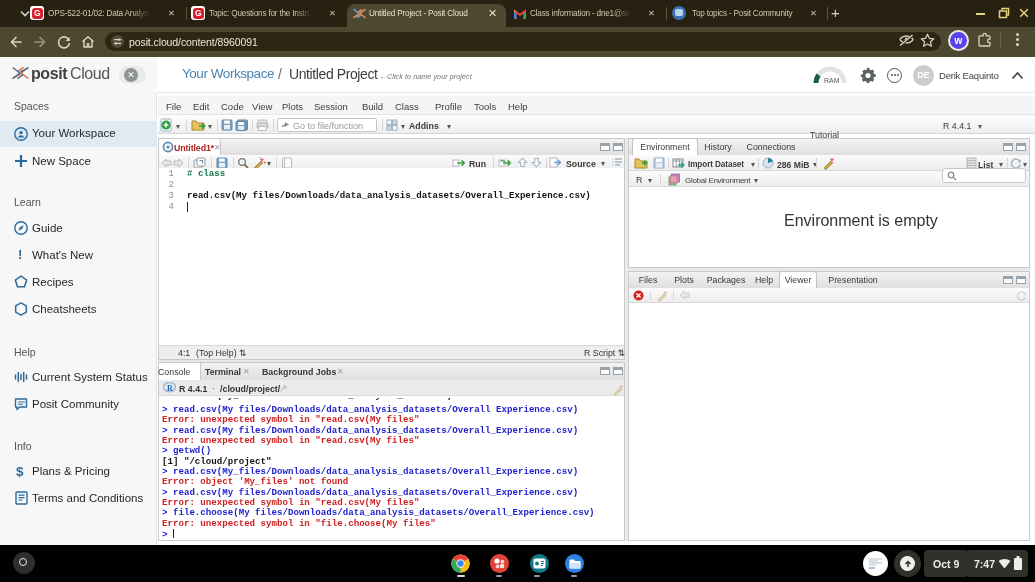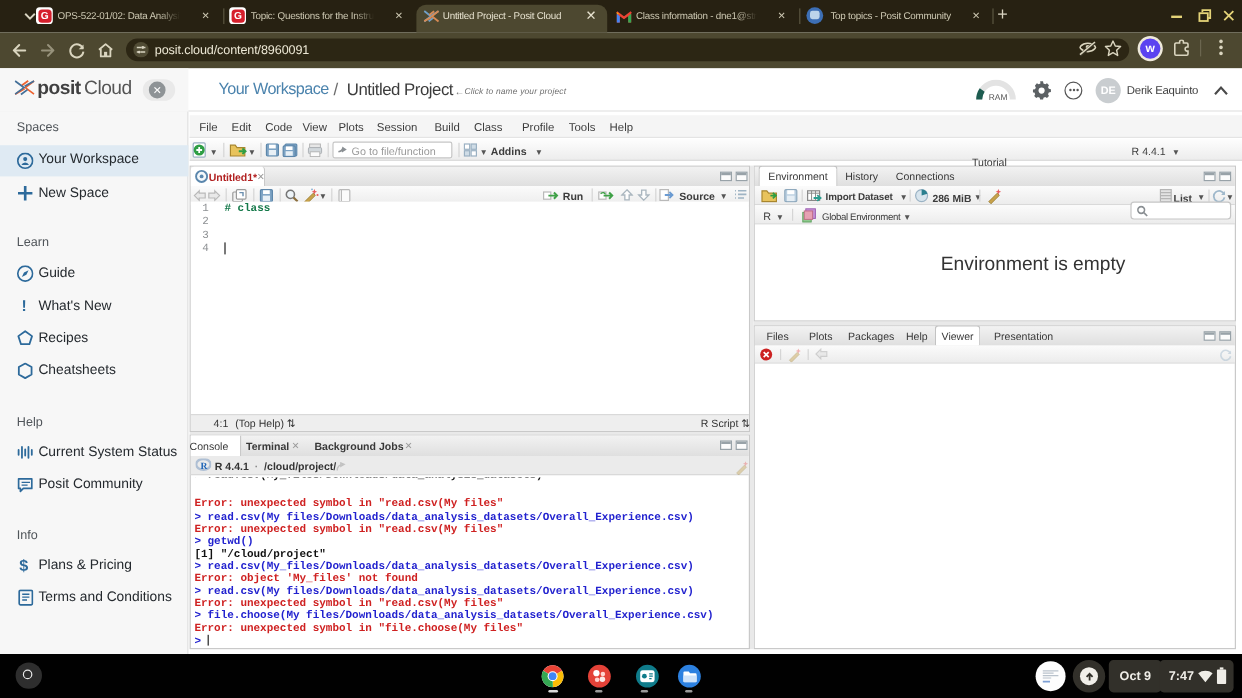--- a/index.html
+++ b/index.html
@@ -338,20 +338,21 @@
       <path d="M5 5.5h6M8.8 3 11.4 5.5 8.8 8" fill="none" stroke="#6b9bd2" stroke-width="1.5"></path>
     </svg>
 <div class="a" style="left:566px;top:159px;font-size:8.8px;font-weight:700;color:#3c3c3c">Source</div>
 <div class="a" style="left:601px;top:159px;font-size:8px;color:#555">▾</div>
 <svg class="a" style="left:611px;top:157px" width="12" height="12" viewBox="0 0 12 12">
       <path d="M4 2h7M4 5h7M4 8h5M1.5 2h.8M1.5 5h.8M1.5 8h.8" stroke="#9fb4c4" stroke-width="1.3"></path>
     </svg>
 <div class="a" style="left:159px;top:167.5px;width:465px;height:177px;background:#fff;font-family:'Liberation Mono',monospace;font-size:9.1px;font-weight:700;line-height:11.2px">
 <div class="a" style="left:0;top:0;width:15px;text-align:right;color:#8e9194;font-weight:400">1<br>2<br>3<br>4</div>
 <div class="a" style="left:28px;top:0;color:#15794a;white-space:pre"># class</div>
+<div class="a" style="left:28px;top:22.4px;color:#111;white-space:pre">read.csv(My files/Downloads/data_analysis_datasets/Overall_Experience.csv)</div>
 <div class="a" style="left:28px;top:34.5px;width:1px;height:10px;background:#222"></div>
 </div>
 <div class="a" style="left:159px;top:345px;width:465px;height:14px;background:#eee;border-top:1px solid #d9d9d9"></div>
 <div class="a" style="left:178px;top:348px;font-size:8.8px;color:#333">4:1</div>
 <div class="a" style="left:196px;top:348px;font-size:8.8px;color:#333">(Top Help) ⇅</div>
 <div class="a" style="left:584px;top:348px;font-size:8.8px;color:#333">R Script ⇅</div>
 
 <div class="a" style="left:158px;top:362px;width:467px;height:179px;background:#fff;border:1px solid #c9c9c9"></div>
 <div class="a" style="left:159px;top:363px;width:465px;height:17px;background:linear-gradient(#f2f2f2,#dfdfdf)"></div>
 <div class="a" style="left:159px;top:363px;width:42px;height:17px;background:#fff;border-right:1px solid #c9c9c9"></div>
@@ -370,20 +371,21 @@
 <div class="a" style="left:179px;top:384px;font-size:8.8px;font-weight:700;color:#333">R 4.4.1&nbsp; <span style="color:#888">·</span>&nbsp; /cloud/project/</div>
     <svg class="a" style="left:280px;top:385px;opacity:.5" width="10" height="8" viewBox="0 0 10 8">
       <path d="M1 7c0-3 2-5 5-5M4 .8 6.8 2 4 3.6z" fill="none" stroke="#9a9a9a" stroke-width="1.1"></path>
     </svg>
     <svg class="a" style="left:612px;top:383px;opacity:.4" width="13" height="13" viewBox="0 0 14 14">
       <path d="M2 12 9 5l1.8 1.8-7 7z" fill="#c8a24a" stroke="#987c30" stroke-width=".7"></path>
       <path d="M10 1.5l.7 1.6 1.6.7-1.6.7-.7 1.6-.7-1.6L7.7 3.8l1.6-.7z" fill="#e85c5c"></path>
     </svg>
 <div class="a" style="left:159px;top:398px;width:465px;height:143px;overflow:hidden">
 <div class="cl blk" style="top:-7px">&gt; read.csv(My_files/Downloads/data_analysis_datasets)</div>
+<div class="cl blue" style="top:7px">&gt; read.csv(My files/Downloads/data_analysis_datasets/Overall Experience.csv)</div>
 <div class="cl red" style="top:17.4px">Error: unexpected symbol in "read.csv(My files"</div>
 <div class="cl blue" style="top:27.7px">&gt; read.csv(My files/Downloads/data_analysis_datasets/Overall_Experience.csv)</div>
 <div class="cl red" style="top:38px">Error: unexpected symbol in "read.csv(My files"</div>
 <div class="cl blue" style="top:48.4px">&gt; getwd()</div>
 <div class="cl blk" style="top:58.7px">[1] "/cloud/project"</div>
 <div class="cl blue" style="top:69px">&gt; read.csv(My_files/Downloads/data_analysis_datasets/Overall_Experience.csv)</div>
 <div class="cl red" style="top:79.4px">Error: object 'My_files' not found</div>
 <div class="cl blue" style="top:89.7px">&gt; read.csv(My files/Downloads/data_analysis_datasets/Overall_Experience.csv)</div>
 <div class="cl red" style="top:100px">Error: unexpected symbol in "read.csv(My files"</div>
 <div class="cl blue" style="top:110.4px">&gt; file.choose(My files/Downloads/data_analysis_datasets/Overall_Experience.csv)</div>

